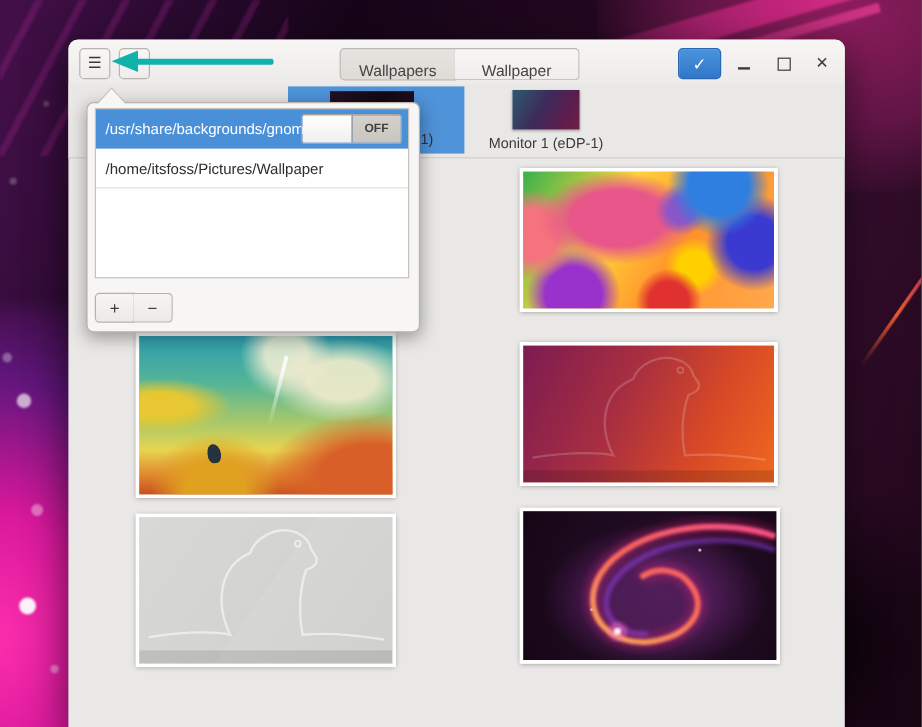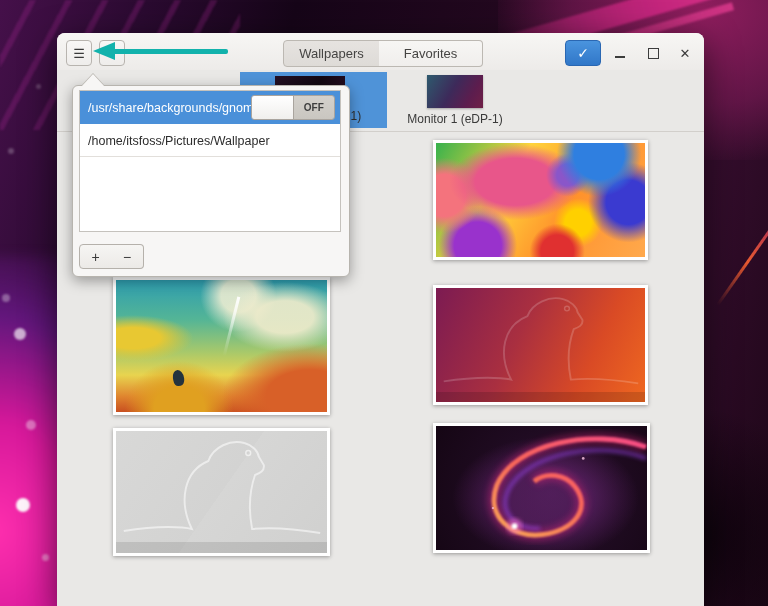--- a/index.html
+++ b/index.html
@@ -43,21 +43,21 @@
     box-shadow:0 10px 34px rgba(0,0,0,.55);overflow:visible;}
   #headerbar{left:0;top:0;width:647px;height:37px;
     background:linear-gradient(#f7f6f4,#edebe9);
     border-bottom:1px solid #cfccc8;border-radius:8px 8px 0 0;}
   .hbtn{position:absolute;top:7px;height:26px;background:linear-gradient(#f8f7f6,#efedeb);
     border:1px solid #b8b4af;border-radius:4px;box-sizing:border-box;
     display:flex;align-items:center;justify-content:center;color:#3a3a3a;}
   #menu-btn{left:9px;width:26px;font-size:13px;}
   #back-btn{left:42px;width:26px;font-size:12px;color:#6a6a66;}
   .tab{position:absolute;top:7px;height:27px;box-sizing:border-box;border:1px solid #bcb8b2;
-    display:flex;align-items:center;justify-content:center;font-size:13px;color:#454442;}
+    display:flex;align-items:flex-end;justify-content:center;font-size:13px;color:#454442;}
   #tab-wallpapers{left:226px;width:97px;border-radius:4px 0 0 4px;background:linear-gradient(#e6e3e0,#dedbd7);}
   #tab-favorites{left:322px;width:104px;border-radius:0 4px 4px 0;border-left:none;background:linear-gradient(#f7f6f4,#f0eeec);}
   #apply-btn{left:508px;width:36px;background:linear-gradient(#4a94de,#3177c8);
     border-color:#2a67b2;color:#fff;font-size:14px;font-weight:bold;}
   .winctl{position:absolute;top:12px;width:16px;height:16px;display:flex;align-items:center;justify-content:center;}
   #min-btn{left:555px;}
   #min-btn .bar{width:10px;height:2px;background:#3c3c3c;margin-top:8px;}
   #max-btn{left:588px;}
   #max-btn .sq{width:9px;height:9px;border:1.5px solid #3c3c3c;}
   #close-btn{left:620px;color:#3c3c3c;font-size:13px;font-weight:bold;}
@@ -179,21 +179,21 @@
       <span>☰</span>
     </div>
     <div id="back-btn" class="hbtn">
       <span>‑</span>
     </div>
 
     <div id="tab-wallpapers" class="tab">
       <span>Wallpapers</span>
     </div>
     <div id="tab-favorites" class="tab">
-      <span>Favorites</span>
+      <span>Wallpaper</span>
     </div>
 
     <div id="apply-btn" class="hbtn">
       <span>✓</span>
     </div>
 
     <div id="min-btn" class="winctl">
       <div class="bar"></div>
     </div>
     <div id="max-btn" class="winctl">

